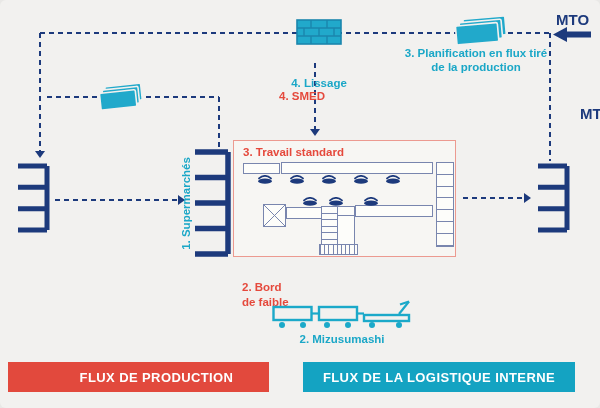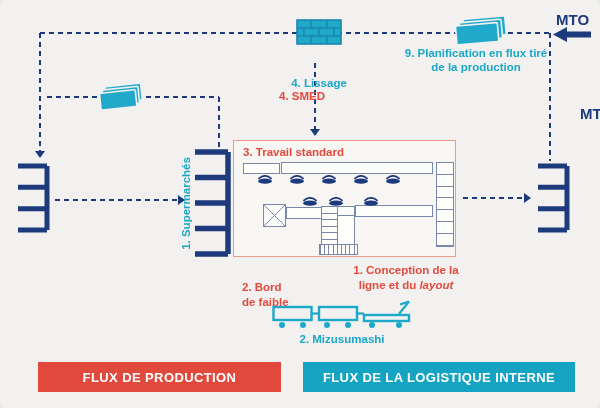--- a/index.html
+++ b/index.html
@@ -79,21 +79,21 @@
   </svg>
 
   <svg class="icon" style="left:451px;top:15px;" width="58" height="34" viewBox="0 0 58 34">
     <g transform="rotate(-5 29 17)">
       <rect x="13" y="3" width="42" height="19" rx="1.5" fill="#21a9cb" stroke="#f2f1ef" stroke-width="1.6"></rect>
       <rect x="9" y="6" width="42" height="19" rx="1.5" fill="#21a9cb" stroke="#f2f1ef" stroke-width="1.6"></rect>
       <rect x="5" y="9" width="42" height="19" rx="1.5" fill="#21a9cb" stroke="#f2f1ef" stroke-width="1.6"></rect>
     </g>
   </svg>
   <div class="lbl cyan sz115 center" style="left:400px;top:46px;width:152px;line-height:14px;">
-    <span>9. Planification en flux tiré</span><br>
+    <span>3. Planification en flux tiré</span><br>
     <span>de la production</span>
   </div>
 
   <div class="lbl red sz115" style="left:243px;top:90px;margin-left:36px;">4. SMED</div>
 
   <svg class="icon" style="left:16px;top:163px;" width="34" height="70" viewBox="0 0 34 70">
     <path d="M2,3 H31 M2,24.3 H31 M2,45.7 H31 M2,67 H31 M31,3 V67" fill="none" stroke="#1d3a7c" stroke-width="5"></path>
   </svg>
   <svg class="icon" style="left:193px;top:149px;" width="38" height="108" viewBox="0 0 38 108">
     <path d="M2,3 H35 M2,28.5 H35 M2,54 H35 M2,79.5 H35 M2,105 H35 M35,3 V105" fill="none" stroke="#1d3a7c" stroke-width="5.5"></path>
@@ -152,38 +152,34 @@
     </svg>
   <svg class="icon" style="left:362px;top:197px;" width="18" height="9" viewBox="0 0 18 9">
       <path d="M3,3.4 Q9,-1.6 15,3.4" fill="none" stroke="#1d3a7c" stroke-width="1.8" stroke-linecap="round"></path>
       <ellipse cx="9" cy="6.2" rx="6.8" ry="2.6" fill="#1d3a7c"></ellipse>
     </svg>
 
   <div class="lbl red sz115" style="left:242px;top:263px;line-height:15px;white-space:normal;margin-top:17px;">
     <span>2. Bord</span><br>
     <span>de faible</span>
   </div>
-  <div class="lbl red sz115 center" style="left:343px;top:263px;width:126px;line-height:15px;white-space:normal;">
-    <span>1. Conception de la</span><br>
-    <span>ligne et du </span><i>layout</i>
-  </div>
 
   <svg class="icon" style="left:272px;top:300px;" width="140" height="30" viewBox="0 0 140 30">
     <rect x="1.5" y="7" width="38" height="13" fill="none" stroke="#1ba9c9" stroke-width="2.4"></rect>
     <circle cx="10" cy="25" r="3" fill="#1ba9c9"></circle>
       <circle cx="31" cy="25" r="3" fill="#1ba9c9"></circle>
     <line x1="39.5" y1="13.5" x2="47" y2="13.5" stroke="#1ba9c9" stroke-width="2.2"></line>
     <rect x="47" y="7" width="38" height="13" fill="none" stroke="#1ba9c9" stroke-width="2.4"></rect>
     <circle cx="55" cy="25" r="3" fill="#1ba9c9"></circle>
       <circle cx="76" cy="25" r="3" fill="#1ba9c9"></circle>
     <line x1="85" y1="13.5" x2="92" y2="13.5" stroke="#1ba9c9" stroke-width="2.2"></line>
     <rect x="92" y="15" width="45" height="6" fill="none" stroke="#1ba9c9" stroke-width="2.4"></rect>
     <circle cx="100" cy="25" r="3" fill="#1ba9c9"></circle>
       <circle cx="127" cy="25" r="3" fill="#1ba9c9"></circle>
     <line x1="127" y1="14" x2="137" y2="1.5" stroke="#1ba9c9" stroke-width="2.2"></line>
     <line x1="137" y1="1.5" x2="128" y2="4.5" stroke="#1ba9c9" stroke-width="2.2"></line>
   </svg>
   <div class="lbl cyan sz115 center" style="left:272px;top:333px;width:140px;">2. Mizusumashi</div>
 
-  <div class="banner" style="left:38px;width:243px;background:var(--banner-red);">FLUX DE PRODUCTION</div>
+  <div class="banner" style="left:8px;width:225px;background:var(--banner-red);padding-left:36px;">FLUX DE PRODUCTION</div>
   <div class="banner" style="left:303px;width:272px;background:var(--banner-cyan);">FLUX DE LA LOGISTIQUE INTERNE</div>
 
 </div>
 
 </body></html>

